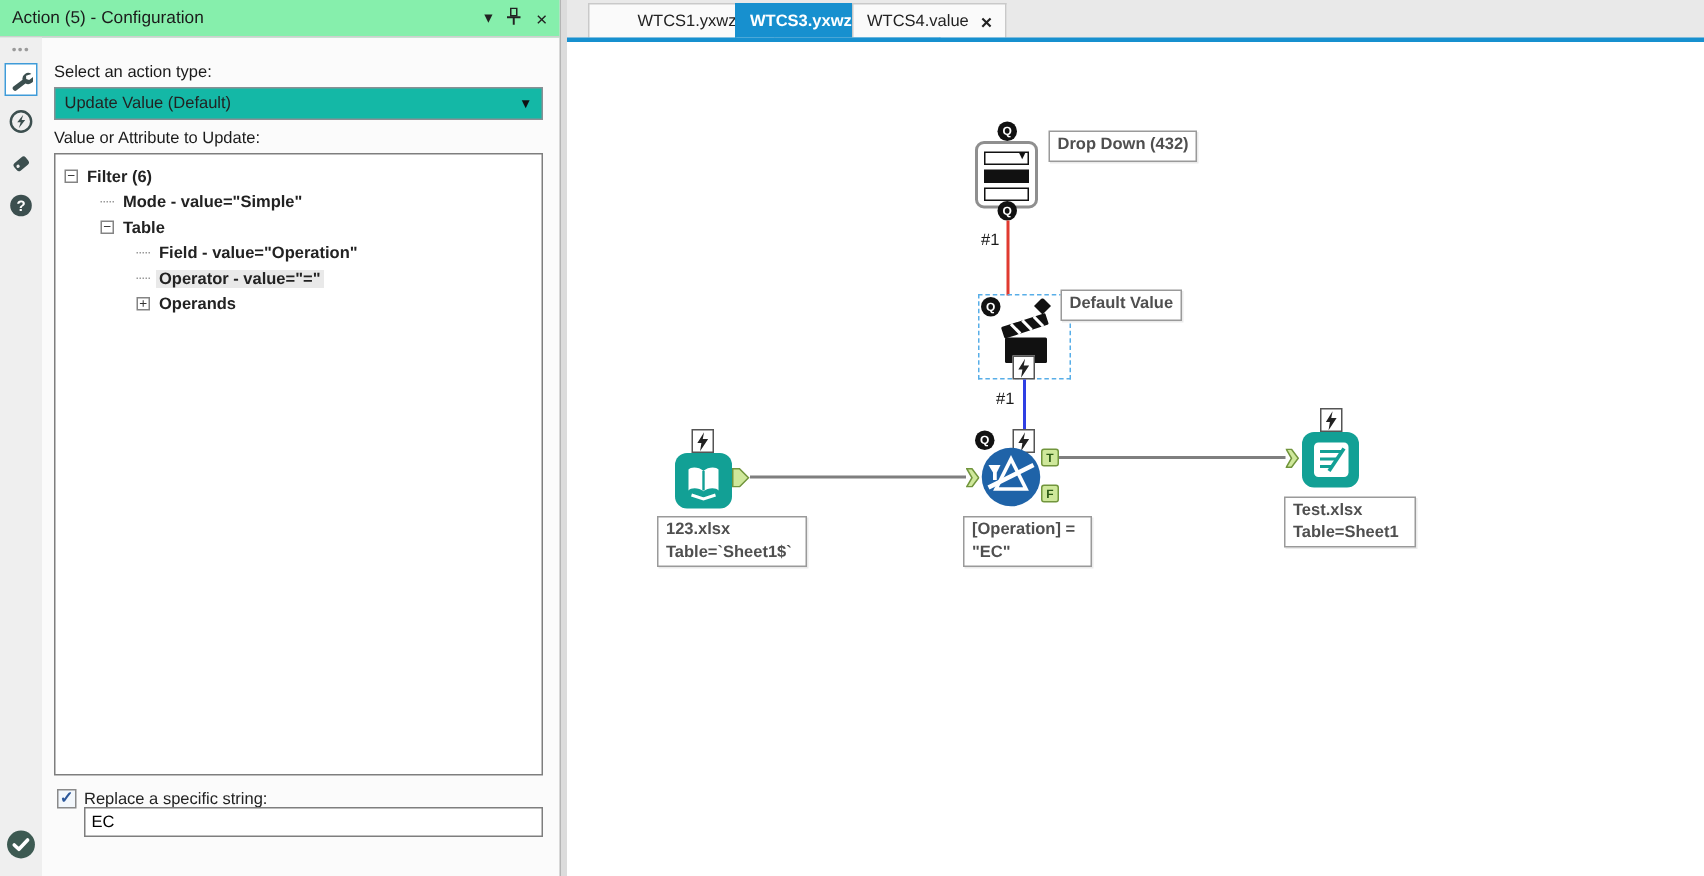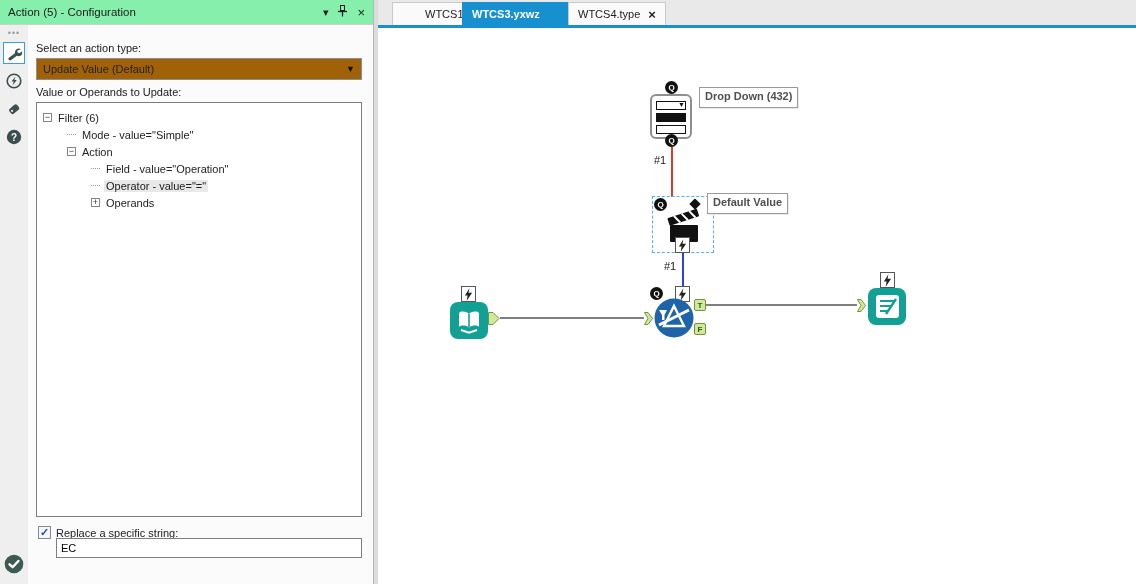--- a/index.html
+++ b/index.html
@@ -14,27 +14,27 @@
   #panel-header .hdr-icons { margin-left:auto; display:flex; align-items:center; gap:9px; padding-right:8px; color:#222; }
   .hdr-ic { cursor:pointer; font-size:11px; line-height:11px; }
   
   #rail { position:absolute; left:0; top:25px; width:28px; height:559px; background:#efefef; }
   .grip { color:#9a9a9a; font-size:9px; letter-spacing:1px; text-align:center; margin-top:3px; }
   .rail-btn { width:22px; height:22px; margin:4px auto 6px auto; display:flex; align-items:center; justify-content:center; }
   .rail-btn.sel { background:#fff; border:1px solid #3f9bd8; }
   #rail-check { position:absolute; left:4px; bottom:8px; }
   
   .p-label { position:absolute; left:36px; color:#1a1a1a;text-align:center; }
-  #action-select { position:absolute; left:36px; top:58px; width:326px; height:22px; background:#a16207; border:1px solid #8a8f94; display:flex; align-items:center; padding:0 6px; cursor:default; }
+  #action-select { position:absolute; left:36px; top:58px; width:326px; height:22px; background:#14b8a6; border:1px solid #8a8f94; display:flex; align-items:center; padding:0 6px; cursor:default; }
   #action-select .arrow { margin-left:auto; font-size:9px; color:#111; }
   #treebox { position:absolute; left:36px; top:102px; width:326px; height:415px; background:#fff; border:1px solid #7e7e7e; padding-top:6px; }
   .tree-row { display:flex; align-items:center; height:17px; white-space:nowrap; }
   .tree-row .expbox { width:9px; height:9px; border:1px solid #848484; background:#fff; font-size:9px; line-height:7px; text-align:center; color:#333; flex:none; margin-right:4px; }
   .tree-row .dash { width:9px; border-top:1px dotted #9a9a9a; flex:none; margin-right:4px; }
-  .tree-row .lbl { padding:0 2px; }
+  .tree-row .lbl { padding:0 2px;font-weight:bold; }
   .tree-row.sel .lbl { background:#e9e9e9; }
   .ind0 { padding-left:6px; } .ind1 { padding-left:30px; } .ind2 { padding-left:54px; }
   #replace-row { position:absolute; left:38px; top:526px; display:flex; align-items:center; gap:5px; }
   #replace-check { width:13px; height:13px; border:1px solid #8a8a8a; background:#f2f7fc; display:flex; align-items:center; justify-content:center; color:#2b579a; font-weight:bold; font-size:11px; line-height:11px; }
   #replace-input { position:absolute; left:56px; top:538px; width:306px; height:20px; border:1px solid #7e7e7e; background:#fff; font-family:"Liberation Sans",sans-serif; font-size:11px; padding:0 4px; }
 
   
   #tabbar { position:absolute; left:378px; top:0; width:758px; height:28px; background:#e9e9e9; }
   #tabbar .blueline { position:absolute; left:0; bottom:0; width:100%; height:3px; background:#1790cf; }
   .tab { position:absolute; top:2px; height:23px; display:flex; align-items:center; gap:8px; padding:0 9px; background:#fafafa; border:1px solid #c9c9c9; border-bottom:none; cursor:pointer; color:#222; }
@@ -114,34 +114,34 @@
             <path d="M5.5 10.3 L8.6 13.2 L14.4 7" stroke="#fff" stroke-width="2.4" fill="none" stroke-linecap="round" stroke-linejoin="round"></path>
           </svg>
       </div>
     </div>
 
     <div class="p-label" style="top:42px;">Select an action type:</div>
     <div id="action-select">
       <span>Update Value (Default)</span>
       <span class="arrow">▼</span>
     </div>
-    <div class="p-label" style="top:86px;">Value or Operands to Update:</div>
+    <div class="p-label" style="top:86px;">Value or Attribute to Update:</div>
 
     <div id="treebox">
       <div class="tree-row ind0">
         <span class="expbox">−</span>
         <span class="lbl">Filter (6)</span>
       </div>
       <div class="tree-row ind1">
         <span class="dash"></span>
         <span class="lbl">Mode - value="Simple"</span>
       </div>
       <div class="tree-row ind1">
         <span class="expbox">−</span>
-        <span class="lbl">Action</span>
+        <span class="lbl">Table</span>
       </div>
       <div class="tree-row ind2">
         <span class="dash"></span>
         <span class="lbl">Field - value="Operation"</span>
       </div>
       <div class="tree-row ind2 sel">
         <span class="dash"></span>
         <span class="lbl">Operator - value="="</span>
       </div>
       <div class="tree-row ind2">
@@ -155,26 +155,26 @@
       <span>Replace a specific string:</span>
     </div>
     <input id="replace-input" type="text" value="EC" style="">
   </div>
 
   <div id="tabbar">
     <div class="tab" style="left:14px;padding-left:32px;">
       <span>WTCS1.yxwz</span>
       <span class="x">×</span>
     </div>
-    <div class="tab active" style="left:84px;gap:42px;">
+    <div class="tab active" style="left:112px;gap:42px;">
       <span>WTCS3.yxwz</span>
       <span class="x">×</span>
     </div>
     <div class="tab" style="left:190px;">
-      <span>WTCS4.type</span>
+      <span>WTCS4.value</span>
       <span class="x">×</span>
     </div>
     <div class="blueline"></div>
   </div>
 
   <div id="canvas">
 
     <div class="q-anchor" style="left:287px; top:53px;">Q</div>
     <div id="dd-tool" style="left:272px; top:66px;">
       <div class="bar b1">
@@ -221,20 +221,24 @@
     <div class="teal-tool" style="left:72px; top:274px;">
       <svg width="28" height="28" viewBox="0 0 28 28">
         <path d="M14 7 C11 4, 5.5 4, 4 6 L4 20 C5.5 18, 11 18, 14 20.5 C17 18, 22.5 18, 24 20 L24 6 C22.5 4, 17 4, 14 7 Z" fill="#fff"></path>
         <line x1="14" y1="7" x2="14" y2="20" stroke="#12A095" stroke-width="1.6"></line>
         <path d="M6 23 L14 25.6 L22 23" stroke="#fff" stroke-width="2" fill="none"></path>
       </svg>
     </div>
     <svg class="abs" style="left:110px; top:284px;" width="12" height="13">
         <polygon points="0.5,0.5 5,0.5 11,6.5 5,12.5 0.5,12.5" fill="#CFE89B" stroke="#71953C"></polygon>
       </svg>
+    <div class="tool-label" style="left:60px; top:316px; width:100px;">
+      <div>123.xlsx</div>
+      <div>Table=`Sheet1$`</div>
+    </div>
 
     <div class="hline" style="left:122px; top:289px; width:144px;"></div>
 
     <div class="q-anchor" style="left:272px; top:259px;">Q</div>
     <div class="bolt-anchor" style="left:297px; top:258px;">
       <svg width="9" height="13" viewBox="0 0 10 14">
           <polygon points="6,0 1,8 4,8 3,14 9,5 5,5" fill="#222"></polygon>
         </svg>
     </div>
     <svg class="abs" style="left:266px; top:284px;" width="9" height="13">
@@ -243,35 +247,43 @@
     <div class="abs" style="left:276px; top:270px;">
       <svg width="40" height="40" viewBox="0 0 40 40">
         <circle cx="20" cy="20" r="19.5" fill="#1F63A8"></circle>
         <path d="M20 8 L30 28 L10 28 Z" stroke="#fff" stroke-width="2.4" fill="none"></path>
         <line x1="5" y1="27" x2="35" y2="12" stroke="#fff" stroke-width="3"></line>
         <polygon points="5,12 13,12 10.5,17 10.5,22 8,22 8,17" fill="#fff"></polygon>
       </svg>
     </div>
     <div class="tf-anchor" style="left:316px; top:271px;">T</div>
     <div class="tf-anchor" style="left:316px; top:295px;">F</div>
+    <div class="tool-label" style="left:264px; top:316px; width:86px;">
+      <div>[Operation] =</div>
+      <div>"EC"</div>
+    </div>
 
     <div class="hline" style="left:328px; top:276px; width:151px;"></div>
 
     <div class="bolt-anchor" style="left:502px; top:244px;">
       <svg width="9" height="13" viewBox="0 0 10 14">
           <polygon points="6,0 1,8 4,8 3,14 9,5 5,5" fill="#222"></polygon>
         </svg>
     </div>
     <svg class="abs" style="left:479px; top:271px;" width="9" height="13">
         <path d="M0.5,0.5 L4,0.5 L8.5,6.5 L4,12.5 L0.5,12.5 L4,6.5 Z" fill="#CFE89B" stroke="#71953C"></path>
       </svg>
     <div class="teal-tool" style="left:490px; top:260px;">
       <svg width="27" height="27" viewBox="0 0 27 27">
         <rect x="2" y="2" width="23" height="23" rx="3" fill="#fff"></rect>
         <line x1="6" y1="8" x2="21" y2="8" stroke="#12A095" stroke-width="2"></line>
         <line x1="6" y1="13" x2="18" y2="13" stroke="#12A095" stroke-width="2"></line>
         <line x1="6" y1="18" x2="14" y2="18" stroke="#12A095" stroke-width="2"></line>
         <line x1="22" y1="6" x2="12" y2="21" stroke="#12A095" stroke-width="2.4"></line>
       </svg>
     </div>
+    <div class="tool-label" style="left:478px; top:303px; width:88px;">
+      <div>Test.xlsx</div>
+      <div>Table=Sheet1</div>
+    </div>
 
   </div>
 </div>
 
 </body></html>

